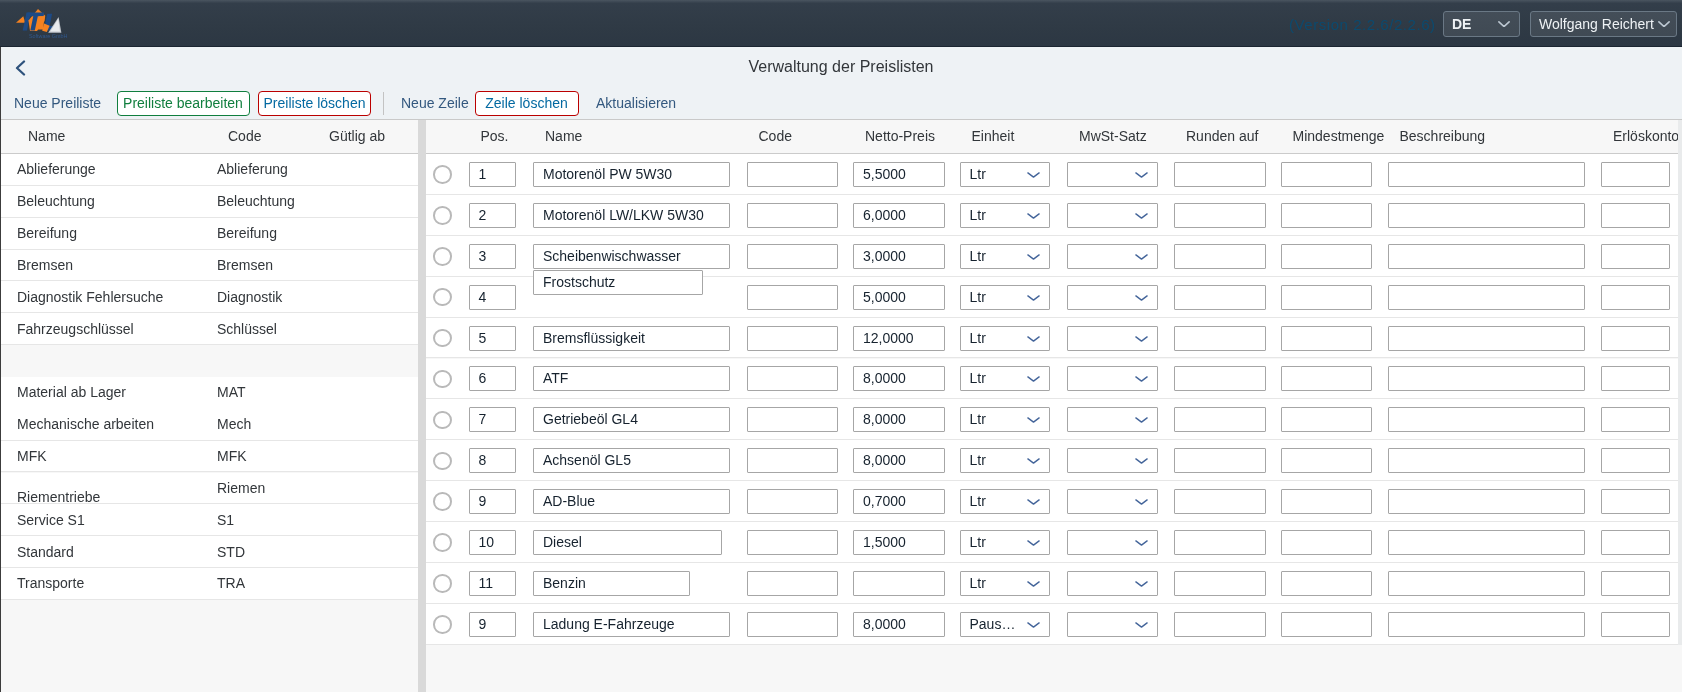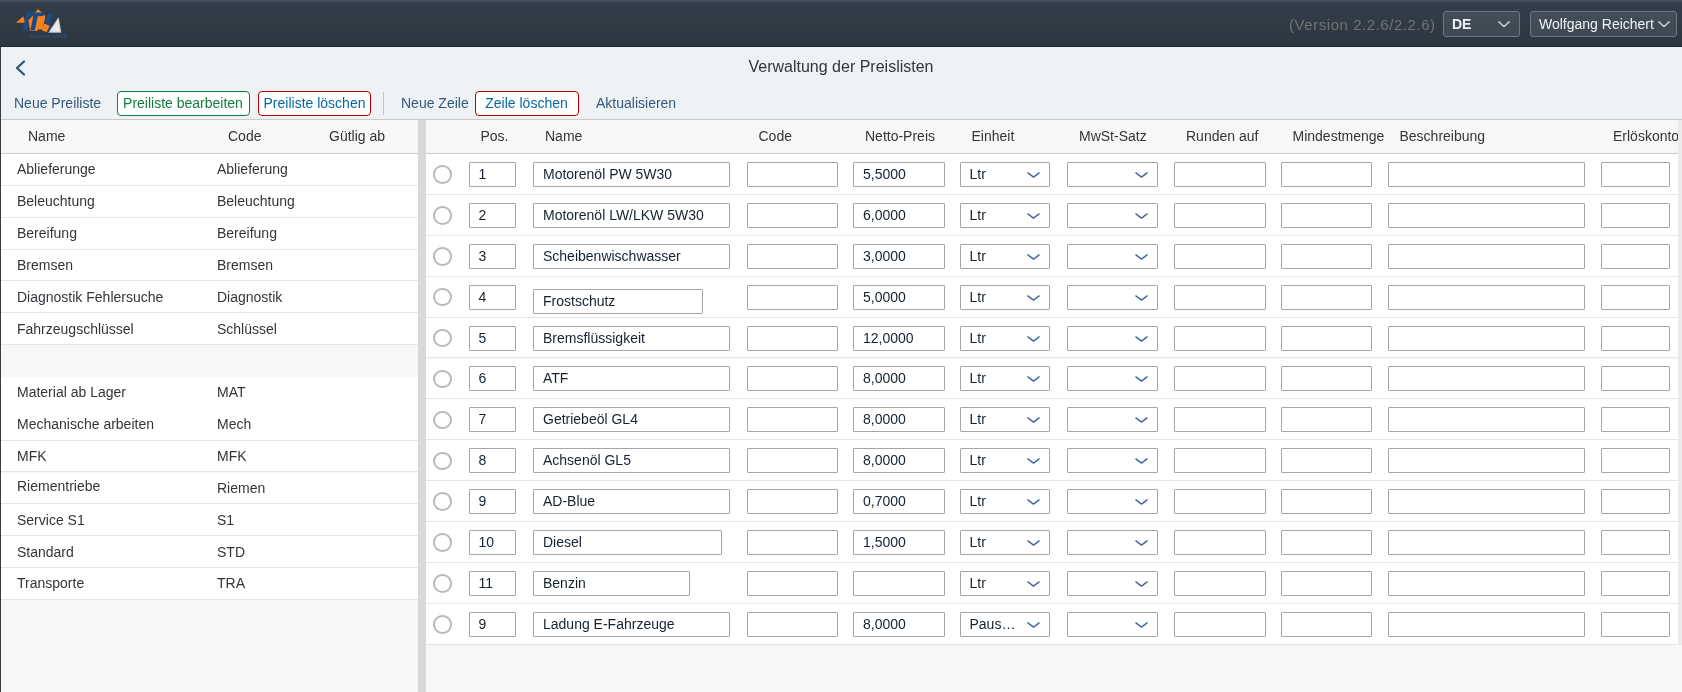--- a/index.html
+++ b/index.html
@@ -2,21 +2,21 @@
 <html><head><meta charset="utf-8">
 <style>
 * { margin:0; padding:0; box-sizing:border-box; }
 html,body { width:1682px; height:692px; overflow:hidden; }
 body { font-family:"Liberation Sans", sans-serif; position:relative; background:#f7f7f7; }
 .abs { position:absolute; }
 
 .shell { left:0; top:0; width:1682px; height:47px;
   background:linear-gradient(to bottom,#4a5560 0%,#333e4a 7%,#2f3a45 60%,#2c3743 100%);
   border-bottom:1px solid #1b2531; }
-.shelltxt { color:#737373; font-size:15px; }
+.shelltxt { color:#0c4a6e; font-size:15px; }
 .shellsel { height:26px; border:1px solid #6a7885; border-radius:3px; background:rgba(255,255,255,0.09);
   color:#eef2f5; font-size:14px; line-height:24px; }
 
 .titlebar { left:0; top:47px; width:1682px; height:73px; background:#eef2f5; border-bottom:1px solid #c9c9c9; }
 .title { width:100%; text-align:center; top:58px; font-size:16px; color:#32363a; }
 .tbtn { top:91px; height:25px; border-radius:4px; border:1px solid; background:#fff;
   font-size:14px; text-align:center; line-height:23px; }
 .tlink { top:91px; height:25px; line-height:25px; font-size:14px; color:#33587f; }
 .green { border-color:#107e3e; color:#107e3e; }
 .red { border-color:#bb0000; color:#0369a1; }
@@ -110,21 +110,21 @@
   </div>
 <div class="abs lrow" style="top:408.80px;height:31.85px">
     <div class="abs" style="left:17px;top:7.4px">Mechanische arbeiten</div>
     <div class="abs" style="left:217px;top:7.4px">Mech</div>
   </div>
 <div class="abs lrow" style="top:440.65px;height:31.85px">
     <div class="abs" style="left:17px;top:7.4px">MFK</div>
     <div class="abs" style="left:217px;top:7.4px">MFK</div>
   </div>
 <div class="abs lrow" style="top:472.50px;height:31.85px">
-    <div class="abs" style="left:17px;top:5px">Riementriebe</div>
+    <div class="abs" style="left:17px;top:16px">Riementriebe</div>
     <div class="abs" style="left:217px;top:7.4px">Riemen</div>
   </div>
 <div class="abs lrow" style="top:504.35px;height:31.85px">
     <div class="abs" style="left:17px;top:7.4px">Service S1</div>
     <div class="abs" style="left:217px;top:7.4px">S1</div>
   </div>
 <div class="abs lrow" style="top:536.20px;height:31.85px">
     <div class="abs" style="left:17px;top:7.4px">Standard</div>
     <div class="abs" style="left:217px;top:7.4px">STD</div>
   </div>
@@ -194,21 +194,21 @@
 <svg class="abs" style="left:1135.0px;top:253.75px" width="13" height="6" viewBox="0 0 13 6">
     <polyline points="0.9,0.9 6.5,5.1 12.1,0.9" fill="none" stroke="#44659a" stroke-width="1.4" stroke-linecap="round" stroke-linejoin="round"></polyline>
   </svg>
 <div class="abs inp" style="left:1174.0px;top:243.75px;width:91.5px"></div>
 <div class="abs inp" style="left:1280.5px;top:243.75px;width:91.5px"></div>
 <div class="abs inp" style="left:1387.5px;top:243.75px;width:197.5px"></div>
 <div class="abs inp" style="left:1601.0px;top:243.75px;width:69px"></div>
 <div class="abs rrow" style="left:426px;top:276.70px;height:40.90px"></div>
 <div class="abs radio" style="left:433.25px;top:287.90px"></div>
 <div class="abs inp" style="left:468.5px;top:284.65px;width:47px">4</div>
-<div class="abs inp" style="left:533.0px;top:289px;width:170px">Frostschutz</div>
+<div class="abs inp" style="left:533.0px;top:270px;width:170px">Frostschutz</div>
 <div class="abs inp" style="left:746.5px;top:284.65px;width:91px"></div>
 <div class="abs inp" style="left:853.0px;top:284.65px;width:91.5px">5,0000</div>
 <div class="abs inp" style="left:959.5px;top:284.65px;width:90px">Ltr</div>
 <svg class="abs" style="left:1026.5px;top:294.65px" width="13" height="6" viewBox="0 0 13 6">
     <polyline points="0.9,0.9 6.5,5.1 12.1,0.9" fill="none" stroke="#44659a" stroke-width="1.4" stroke-linecap="round" stroke-linejoin="round"></polyline>
   </svg>
 <div class="abs inp" style="left:1067.0px;top:284.65px;width:91px"></div>
 <svg class="abs" style="left:1135.0px;top:294.65px" width="13" height="6" viewBox="0 0 13 6">
     <polyline points="0.9,0.9 6.5,5.1 12.1,0.9" fill="none" stroke="#44659a" stroke-width="1.4" stroke-linecap="round" stroke-linejoin="round"></polyline>
   </svg>

